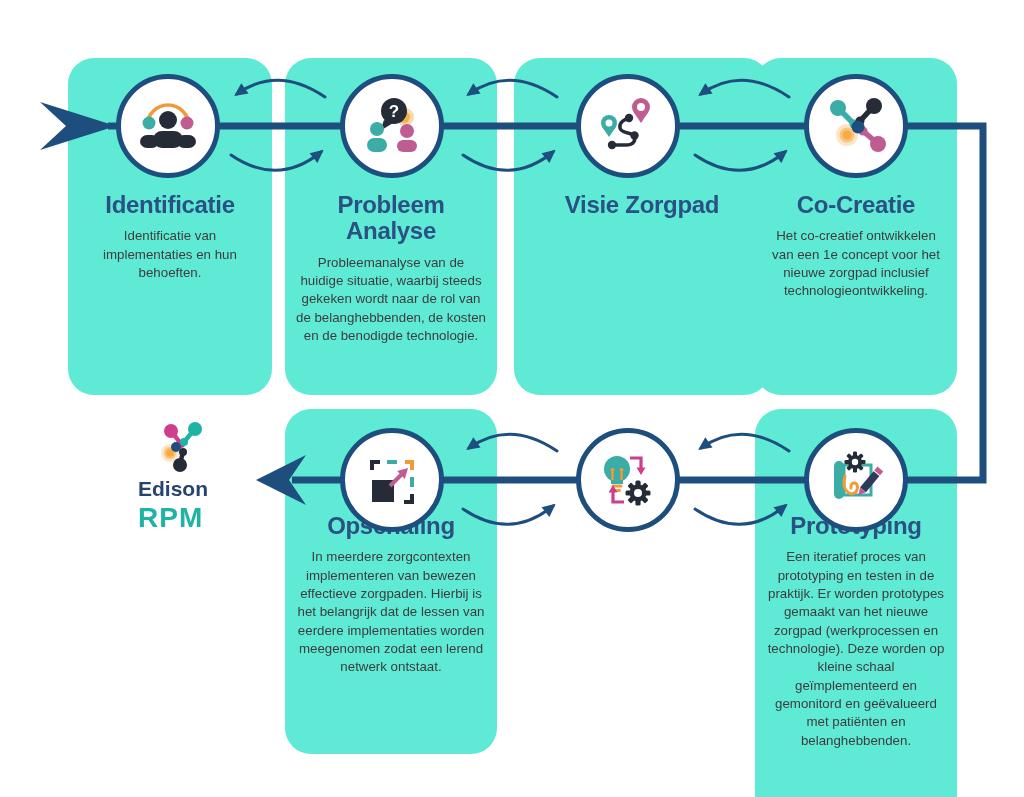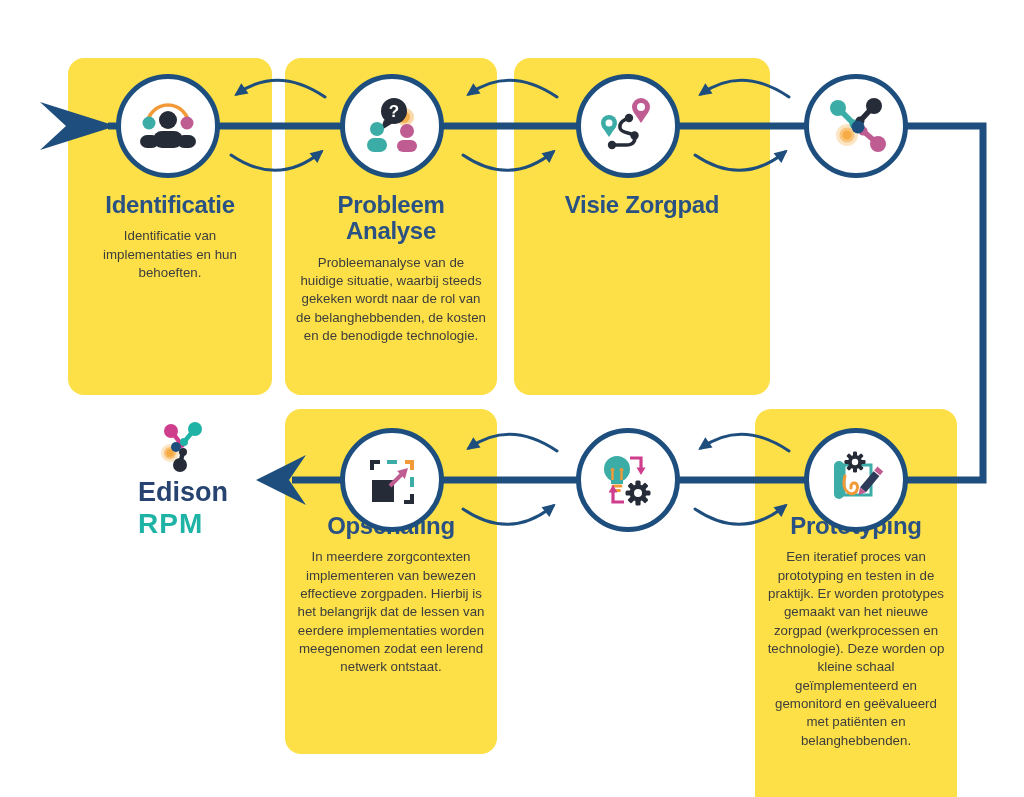--- a/index.html
+++ b/index.html
@@ -1,21 +1,21 @@
 <!DOCTYPE html>
 <html><head>
 <meta charset="utf-8">
 <style>
   html,body{margin:0;padding:0;background:#ffffff;}
   .canvas{
     position:relative;width:1024px;height:797px;overflow:hidden;
     font-family:"Liberation Sans","DejaVu Sans",sans-serif;background:#ffffff;
   }
   .card{
-    position:absolute;background:#fde047;border-radius:16px;z-index:0;
+    position:absolute;background:#5eead4;border-radius:26px;z-index:0;
     text-align:center;box-sizing:border-box;padding:0 10px;
   }
   .card .title{
     margin:0 0 9px 0;color:#2a5183;font-weight:bold;font-size:24px;
     letter-spacing:-0.3px;line-height:1.1;
   }
   .card .desc{
     margin:0;color:#3d3d3d;font-size:13.3px;line-height:1.38;
   }
   .pad-top{padding-top:134px;}
@@ -23,21 +23,21 @@
   .connectors{position:absolute;left:0;top:0;z-index:1;}
   .node{
     position:absolute;width:94px;height:94px;background:#ffffff;
     border:5px solid #1d4e7d;border-radius:50%;z-index:2;
     display:flex;align-items:center;justify-content:center;
   }
   .logo{
     position:absolute;left:138px;top:420px;width:150px;z-index:2;
   }
   .logo svg{display:block;margin-left:16px;}
-  .logo-line1{color:#27436f;font-size:27px;font-weight:bold;line-height:1.05;margin-top:2px;}
+  .logo-line1{color:#27436f;font-size:21px;font-weight:bold;line-height:1.05;margin-top:2px;}
   .logo-line2{color:#1fb3a5;font-size:28px;font-weight:bold;letter-spacing:1px;line-height:1.05;margin-top:3px;}
 </style>
 </head>
 <body>
 
 <div class="canvas">
 
   <svg class="connectors" width="1024" height="797" viewBox="0 0 1024 797">
     <defs>
       <marker id="arrowNavy" viewBox="0 0 10 10" refX="7.5" refY="5" markerWidth="4.6" markerHeight="4.6" orient="auto">
@@ -67,20 +67,24 @@
   <div class="card pad-top" style="left:68px;top:58px;width:204px;height:337px">
     <h2 class="title">Identificatie</h2>
     <p class="desc">Identificatie van implementaties en hun behoeften.</p>
   </div>
   <div class="card pad-top" style="left:285px;top:58px;width:212px;height:337px">
     <h2 class="title">Probleem Analyse</h2>
     <p class="desc">Probleemanalyse van de huidige situatie, waarbij steeds gekeken wordt naar de rol van de belanghebbenden, de kosten en de benodigde technologie.</p>
   </div>
   <div class="card pad-top" style="left:514px;top:58px;width:256px;height:337px">
     <h2 class="title">Visie Zorgpad</h2>
+  </div>
+  <div class="card pad-top" style="left:755px;top:58px;width:202px;height:337px">
+    <h2 class="title">Co-Creatie</h2>
+    <p class="desc">Het co-creatief ontwikkelen van een 1e concept voor het nieuwe zorgpad inclusief technologieontwikkeling.</p>
   </div>
 
   <div class="card pad-bottom" style="left:285px;top:409px;width:212px;height:345px">
     <h2 class="title">Opschaling</h2>
     <p class="desc">In meerdere zorgcontexten implementeren van bewezen effectieve zorgpaden. Hierbij is het belangrijk dat de lessen van eerdere implementaties worden meegenomen zodat een lerend netwerk ontstaat.</p>
   </div>
   <div class="card pad-bottom" style="left:755px;top:409px;width:202px;height:436px">
     <h2 class="title">Prototyping</h2>
     <p class="desc">Een iteratief proces van prototyping en testen in de praktijk. Er worden prototypes gemaakt van het nieuwe zorgpad (werkprocessen en technologie). Deze worden op kleine schaal geïmplementeerd en gemonitord en geëvalueerd met patiënten en belanghebbenden.</p>
   </div>

